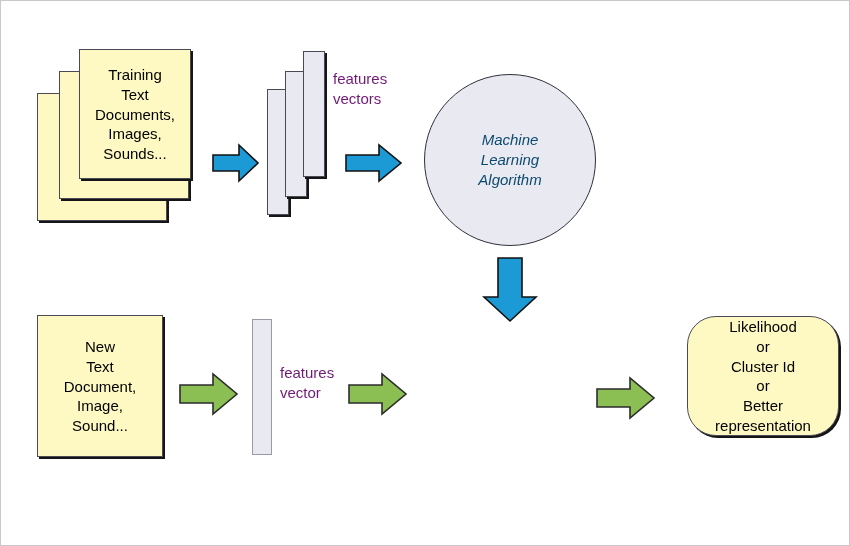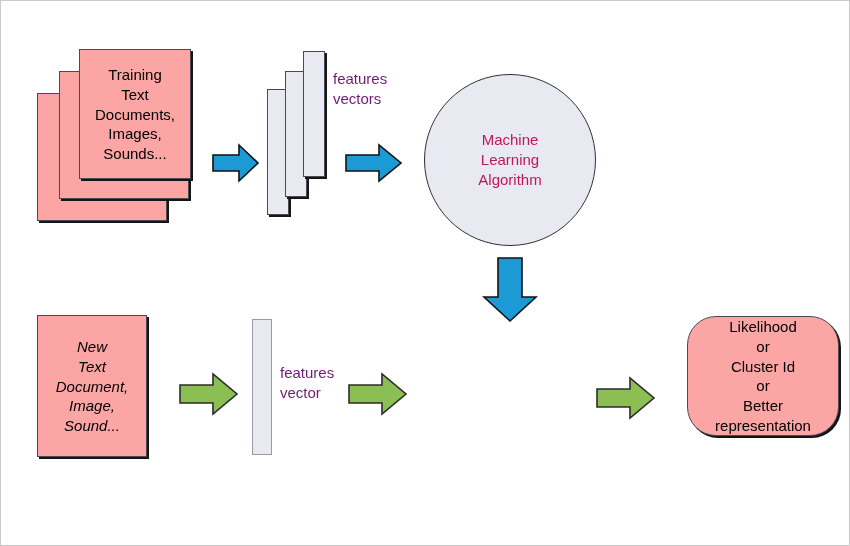--- a/index.html
+++ b/index.html
@@ -18,21 +18,21 @@
     border: 1px solid #c9c9c9;
     box-sizing: border-box;
     overflow: hidden;
   }
   .shape {
     position: absolute;
     box-sizing: border-box;
   }
   
   .doc-card {
-    background: #fca5a5;
+    background: #fef9c3;
     border: 1px solid #4a4a55;
     box-shadow: 2px 2px 0 0 #151515;
   }
   .doc-card .doc-text {
     position: absolute;
     left: 0; right: 0;
     top: 50%;
     transform: translateY(-50%);
     text-align: center;
     color: #000000;
@@ -54,24 +54,25 @@
   .circle {
     background: #e9e9f2;
     border: 1px solid #2f2f38;
     border-radius: 50%;
     display: flex;
     align-items: center;
     justify-content: center;
   }
   .circle .circle-text {
     text-align: center;
-    color: #be185d;
+    color: #0c4a6e;
     font-size: 15px;
     line-height: 1.35;
     white-space: pre-line;
+    font-style: italic;
   }
   
   .diamond-wrap {
     position: absolute;
   }
   .diamond-wrap svg {
     display: block;
     overflow: visible;
   }
   .diamond-label {
@@ -139,21 +140,21 @@
 Learning
 Algorithm</div>
   </div>
 
   <div class="arrow" style="left:481px; top:256px;">
     <svg width="56" height="66" viewBox="0 0 56 66">
       <polygon points="16,1 40,1 40,40 54,40 28,64 2,40 16,40" fill="#1c9ad6" stroke="#121212" stroke-width="1.6" stroke-linejoin="miter"></polygon>
     </svg>
   </div>
 
-  <div class="shape doc-card" style="left:36px; top:314px; width:110px; height:142px;font-style:italic;">
+  <div class="shape doc-card" style="left:36px; top:314px; width:126px; height:142px;">
     <div class="doc-text">New
 Text
 Document,
 Image,
 Sound...</div>
   </div>
 
   <div class="arrow" style="left:178px; top:371px;">
     <svg width="60" height="44" viewBox="0 0 60 44">
       <polygon points="1,13 34,13 34,2 58,22 34,42 34,31 1,31" fill="#8cbf53" stroke="#2c2c2c" stroke-width="1.6" stroke-linejoin="miter"></polygon>

